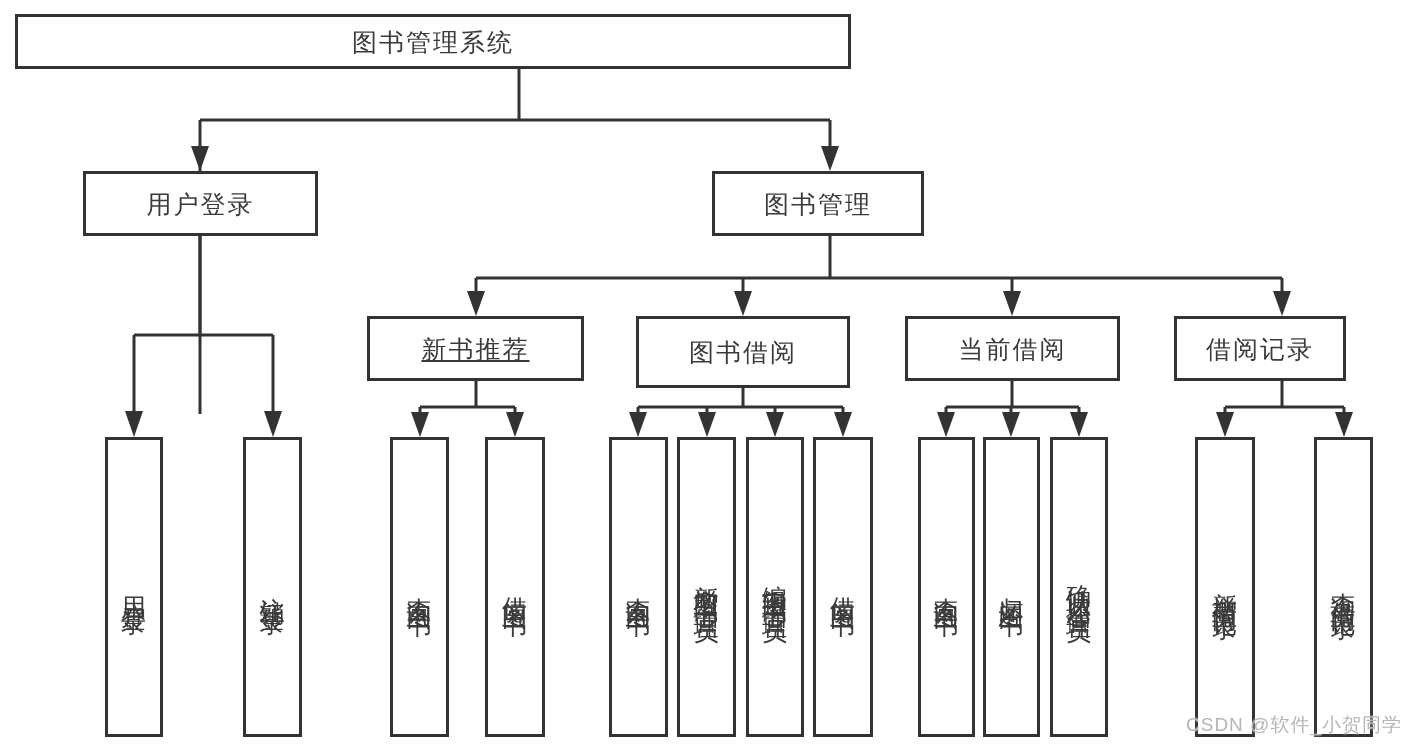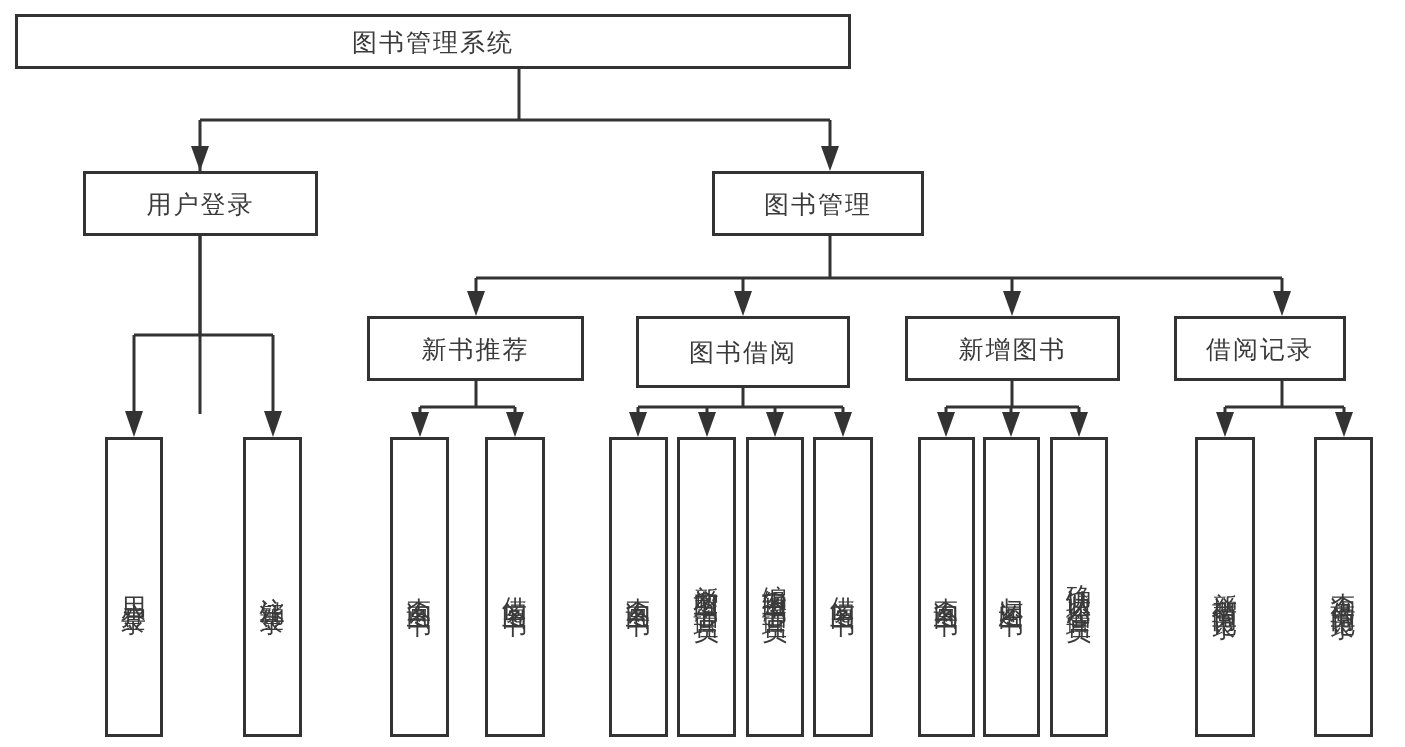--- a/index.html
+++ b/index.html
@@ -121,36 +121,37 @@
       <polygon points="1216,412 1234,412 1225,437"></polygon>
       <polygon points="1335,412 1353,412 1344,437"></polygon>
     </g>
   </svg>
 
   <div class="node" style="left:15px; top:14px; width:836px; height:55px;">图书管理系统</div>
 
   <div class="node" style="left:83px; top:171px; width:235px; height:65px;">用户登录</div>
   <div class="node" style="left:712px; top:171px; width:212px; height:65px;">图书管理</div>
 
-  <div class="node" style="left:367px; top:316px; width:217px; height:65px;">新书推荐</div>
+  <div class="node" style="left:367px; top:316px; width:217px; height:65px;text-decoration:underline;">新书推荐</div>
   <div class="node" style="left:636px; top:316px; width:214px; height:72px;">图书借阅</div>
-  <div class="node" style="left:905px; top:316px; width:215px; height:65px;">新增图书</div>
+  <div class="node" style="left:905px; top:316px; width:215px; height:65px;">当前借阅</div>
   <div class="node" style="left:1174px; top:316px; width:172px; height:65px;">借阅记录</div>
 
   <div class="node vert" style="left:105px; top:437px; width:58px; height:300px;">用户登录</div>
   <div class="node vert" style="left:243px; top:437px; width:59px; height:300px;">注销登录</div>
 
   <div class="node vert" style="left:390px; top:437px; width:59px; height:300px;">查询图书</div>
   <div class="node vert" style="left:485px; top:437px; width:60px; height:300px;">借阅图书</div>
 
   <div class="node vert" style="left:609px; top:437px; width:59px; height:300px;">查询图书</div>
   <div class="node vert" style="left:677px; top:437px; width:59px; height:300px;">新增图书（管理员）</div>
   <div class="node vert" style="left:746px; top:437px; width:58px; height:300px;">编辑图书（管理员）</div>
   <div class="node vert" style="left:813px; top:437px; width:60px; height:300px;">借阅图书</div>
 
   <div class="node vert" style="left:918px; top:437px; width:57px; height:300px;">查询图书</div>
   <div class="node vert" style="left:983px; top:437px; width:57px; height:300px;">归还图书</div>
   <div class="node vert" style="left:1050px; top:437px; width:58px; height:300px;">确认归还（管理员）</div>
 
   <div class="node vert" style="left:1195px; top:437px; width:60px; height:300px;">新增借阅记录</div>
   <div class="node vert" style="left:1314px; top:437px; width:59px; height:300px;">查询借阅记录</div>
 
+  <div class="watermark">CSDN @软件_小贺同学</div>
 </div>
 
 </body></html>

